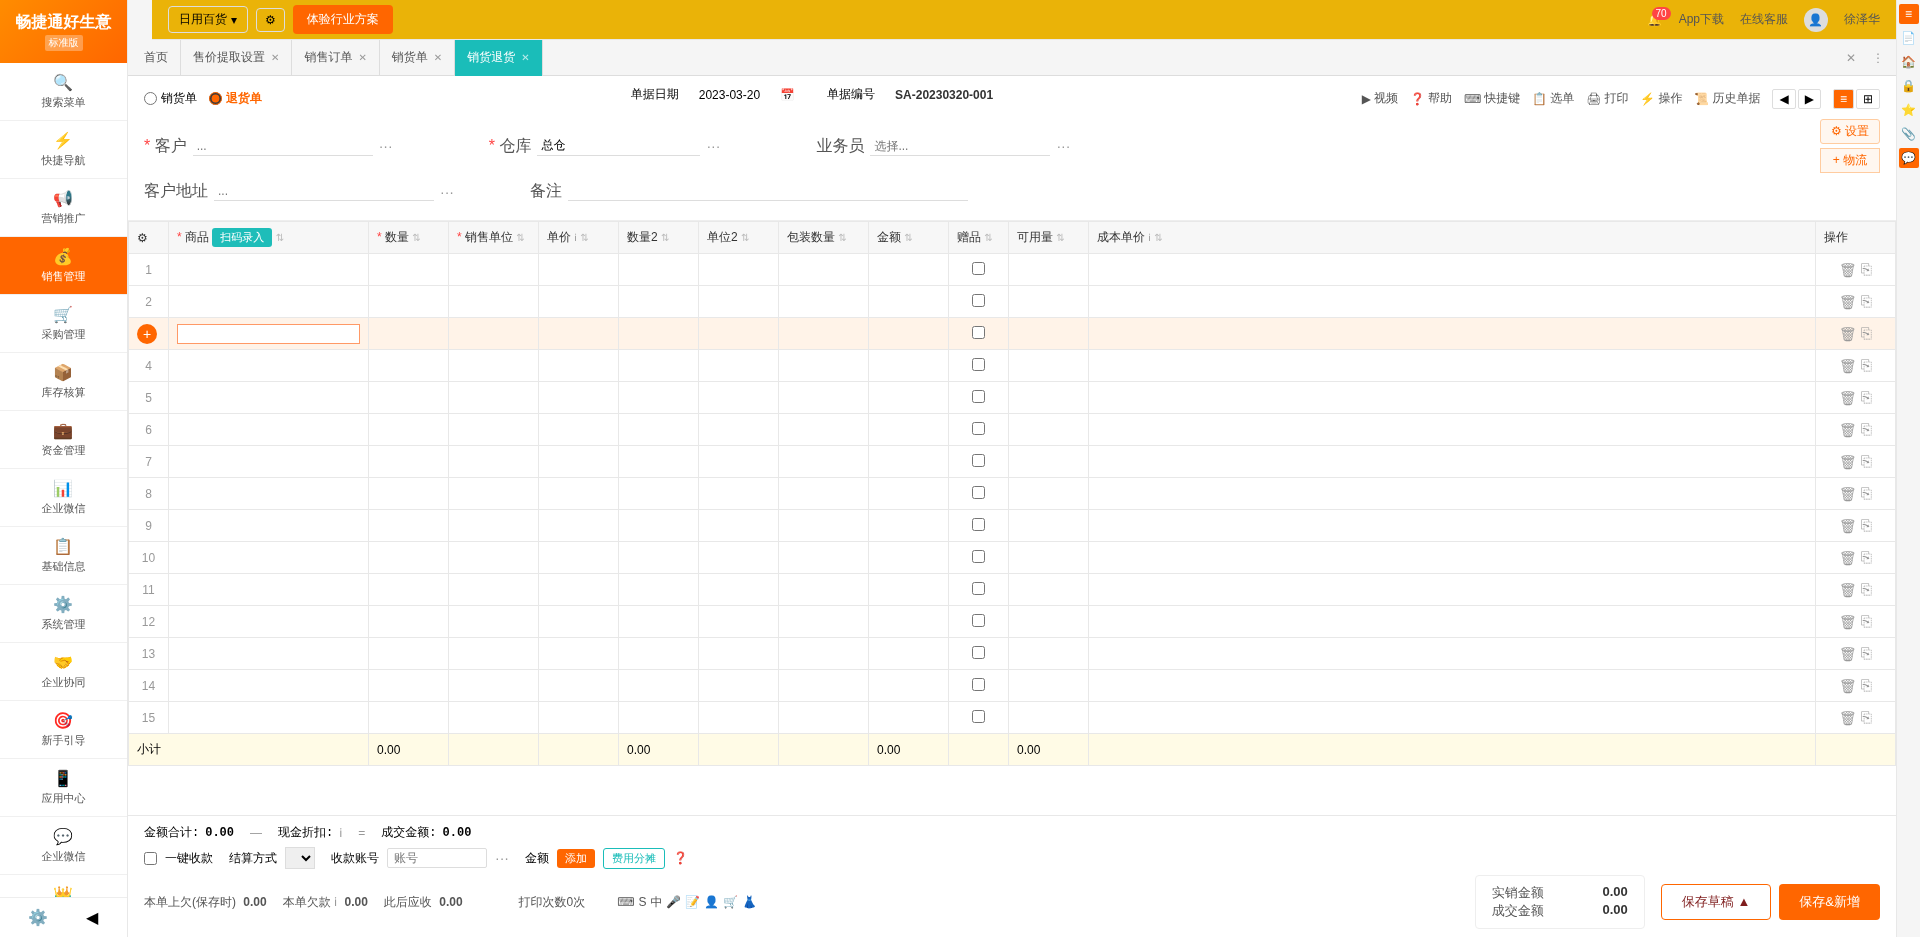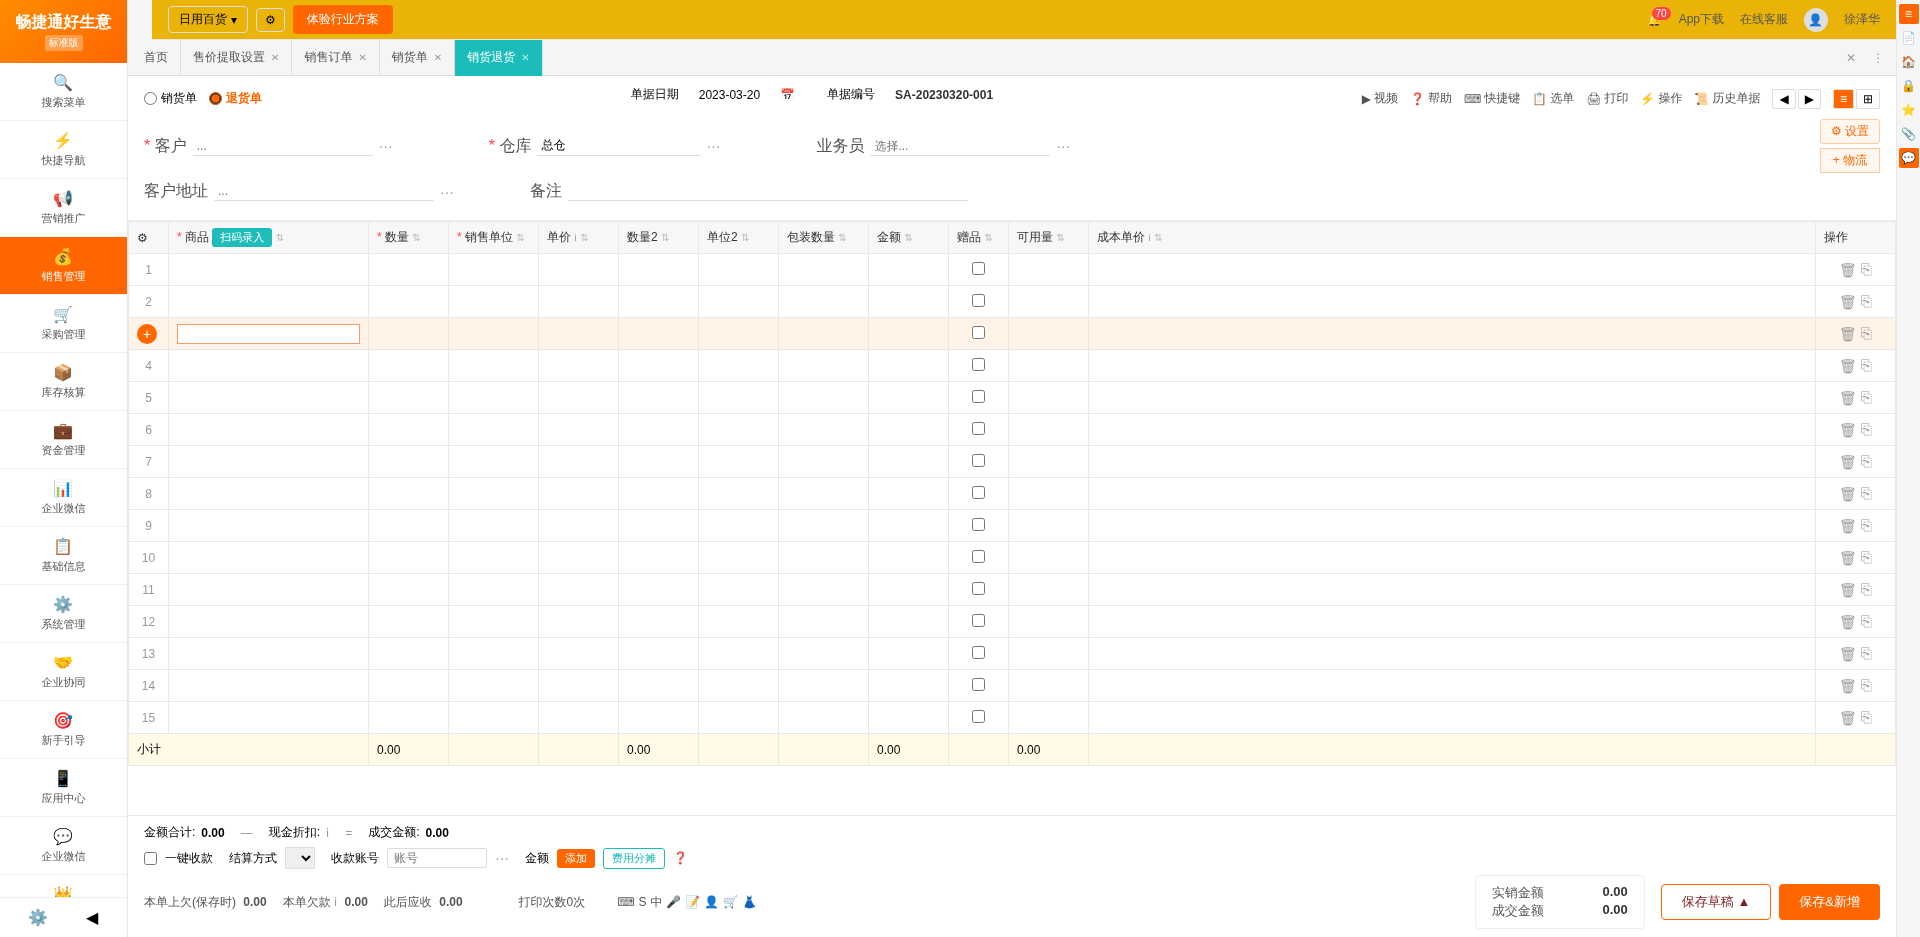--- a/index.html
+++ b/index.html
@@ -65,21 +65,21 @@
     .sort-icon { color: #bbb; font-size: 10px; cursor: pointer; }
     .checkbox-cell { text-align: center; }
     .delete-btn { cursor: pointer; color: #999; font-size: 14px; }
     .copy-btn { cursor: pointer; color: #999; font-size: 14px; }
     .add-row-btn { width: 20px; height: 20px; background: #ff6600; color: white; border-radius: 50%; display: flex; align-items: center; justify-content: center; cursor: pointer; font-size: 14px; }
     
     
     .bottom-bar { background: #fff; border-top: 1px solid #e8e8e8; padding: 8px 16px; flex-shrink: 0; }
     .bottom-row1 { display: flex; align-items: center; gap: 16px; margin-bottom: 6px; }
     .bottom-row2 { display: flex; align-items: center; justify-content: space-between; }
-    .amount-field { display: flex; align-items: center; gap: 6px; font-size: 12px; }
+    .amount-field { display: flex; align-items: center; gap: 6px; font-size: 12px; font-family: Liberation Mono, monospace; }
     .bottom-right-panel { background: #fff; border: 1px solid #eee; padding: 8px 16px; border-radius: 4px; text-align: right; }
     .bottom-right-panel .amount-row { display: flex; justify-content: space-between; gap: 24px; font-size: 13px; }
     .bottom-right-panel .amount-label { color: #555; }
     .bottom-right-panel .amount-value { font-weight: bold; color: #333; min-width: 60px; text-align: right; }
     .bottom-actions { display: flex; gap: 8px; }
     .save-draft-btn { background: #fff; border: 1px solid #ff6600; color: #7f1d1d; padding: 8px 20px; border-radius: 4px; cursor: pointer; font-size: 13px; }
     .save-new-btn { background: #ff6600; color: white; border: none; padding: 8px 20px; border-radius: 4px; cursor: pointer; font-size: 13px; }
     .status-bar { display: flex; align-items: center; gap: 16px; font-size: 12px; color: #555; }
     
     

